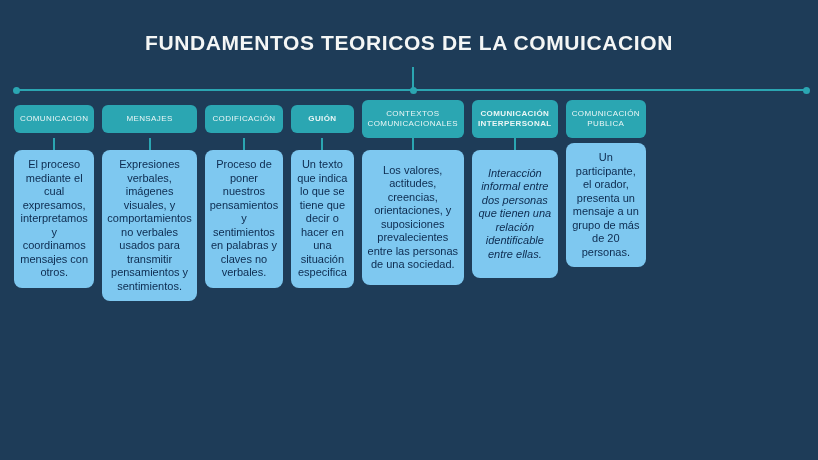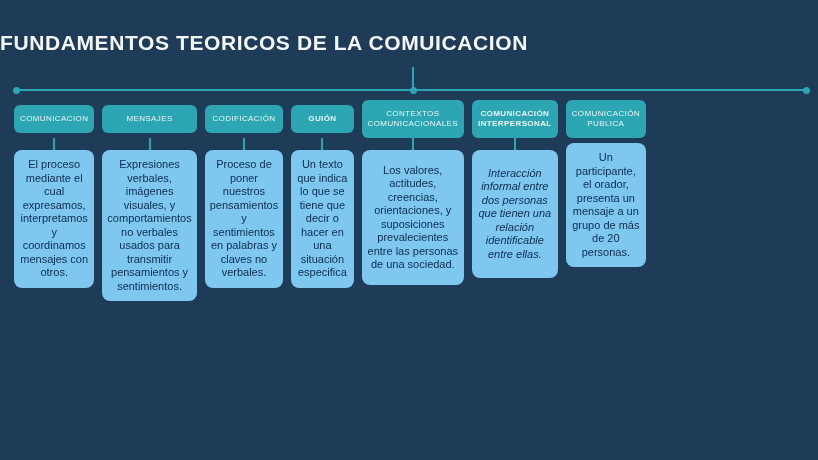--- a/index.html
+++ b/index.html
@@ -16,21 +16,21 @@
     position: relative;
     width: 818px;
     height: 460px;
     background: var(--background);
     overflow: hidden;
     font-family: "Liberation Sans", sans-serif;
   }
   .title {
     position: absolute;
     top: 31px; left: 0; right: 0;
-    text-align: left;
+    text-align: center;
     color: var(--title-text);
     font-size: 21px;
     font-weight: 700;
     letter-spacing: 0.6px;
   }
   .stem {
     position: absolute;
     left: 412px; top: 67px;
     width: 2px; height: 24px;
     background: var(--accent);

